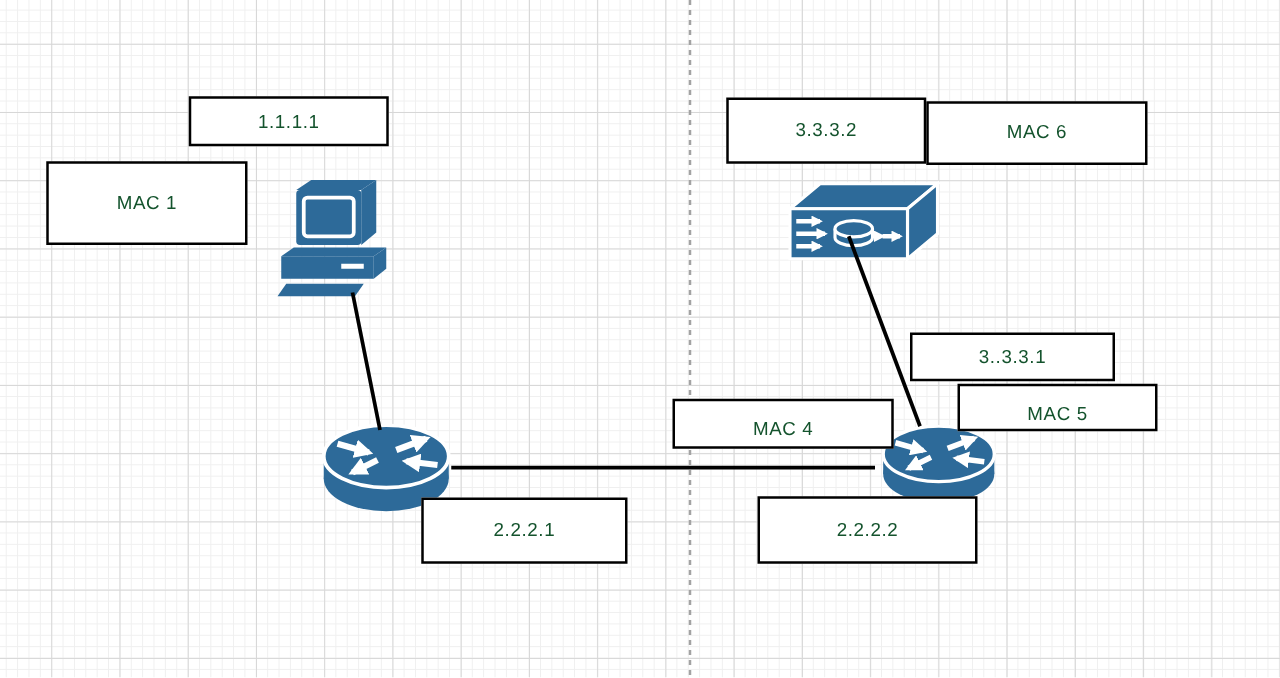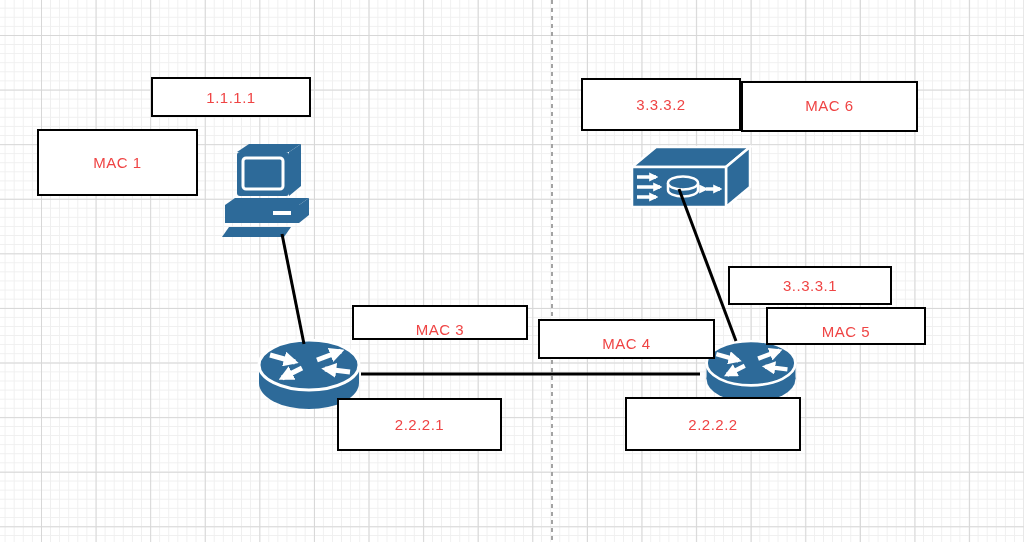--- a/index.html
+++ b/index.html
@@ -19,21 +19,21 @@
   .under{z-index:1}
   .icons{z-index:2}
   .over{z-index:3}
   .boxes{z-index:4}
   .icon{position:absolute;pointer-events:auto;}
   .blue{fill:var(--device-color,#2d6a99);}
   .wstroke{stroke:#ffffff;}
   .box{
     position:absolute;display:flex;justify-content:center;box-sizing:border-box;
     background:#ffffff;border:2px solid #000000;pointer-events:auto;
-    font-size:15px;color:#ef4444;letter-spacing:.5px;
+    font-size:15px;color:#14532d;letter-spacing:.5px;
   }
   .box.center{align-items:center;}
   .box.top{align-items:flex-start;padding-top:14px;}
   .connector{stroke:var(--connector-color,#000);stroke-width:3;}
   .divider{stroke:var(--divider-color,#a3a3a3);stroke-width:2;stroke-dasharray:4 4;}
 </style>
 </head>
 <body>
 
 <div class="canvas">
@@ -111,30 +111,27 @@
     <line class="connector" x1="679" y1="189" x2="736" y2="341"></line>
   </svg>
 
   <div class="layer boxes">
     <div class="box center" style="left:151px;top:77px;width:160px;height:40px">
       <span>1.1.1.1</span>
     </div>
     <div class="box center" style="left:37px;top:129px;width:161px;height:67px">
       <span>MAC 1</span>
     </div>
-    <div class="box top" style="left:352px;top:305px;width:176px;height:35px">
-      <span>MAC 3</span>
-    </div>
     <div class="box top" style="left:538px;top:319px;width:177px;height:40px">
       <span>MAC 4</span>
     </div>
     <div class="box center" style="left:337px;top:398px;width:165px;height:53px">
       <span>2.2.2.1</span>
     </div>
-    <div class="box center" style="left:625px;top:397px;width:176px;height:54px">
+    <div class="box center" style="left:606px;top:397px;width:176px;height:54px">
       <span>2.2.2.2</span>
     </div>
     <div class="box center" style="left:728px;top:266px;width:164px;height:39px">
       <span>3..3.3.1</span>
     </div>
     <div class="box top" style="left:766px;top:307px;width:160px;height:38px">
       <span>MAC 5</span>
     </div>
     <div class="box center" style="left:581px;top:78px;width:160px;height:53px">
       <span>3.3.3.2</span>

